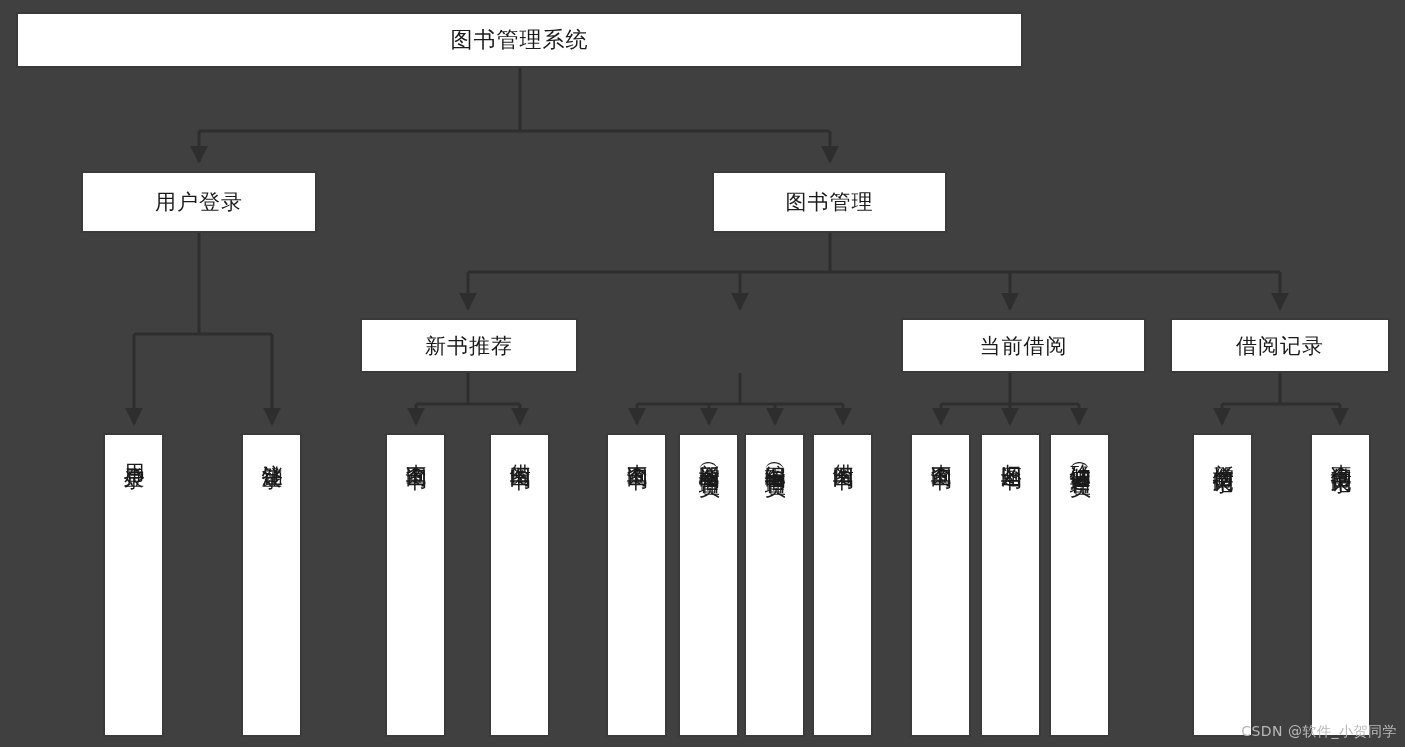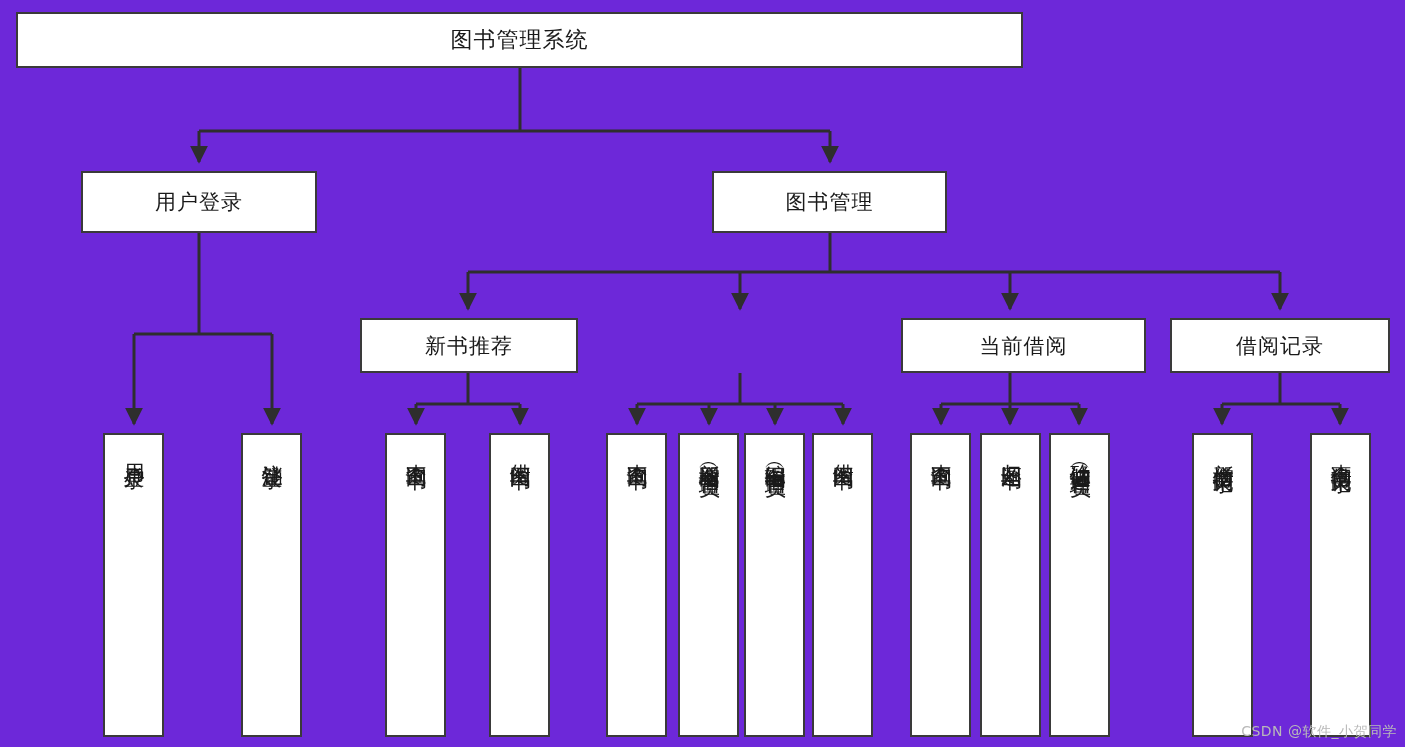--- a/index.html
+++ b/index.html
@@ -8,21 +8,21 @@
     padding: 0;
     background: #ffffff;
   }
   body {
     font-family: "DejaVu Sans", "Liberation Sans", sans-serif;
   }
   #diagram-root {
     position: relative;
     width: 1405px;
     height: 747px;
-    background: #6d28d9;
+    background: #404040;
     overflow: hidden;
   }
   #wire-layer {
     position: absolute;
     left: 0;
     top: 0;
     width: 1405px;
     height: 747px;
     pointer-events: none;
   }

